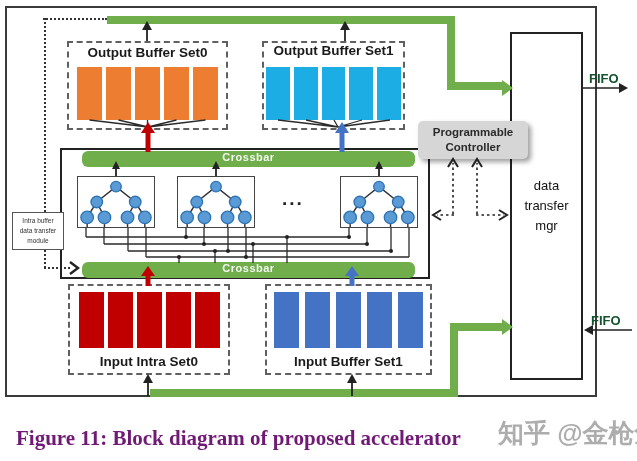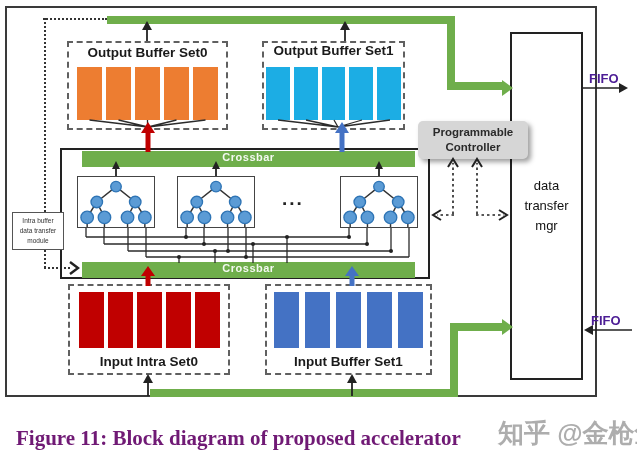--- a/index.html
+++ b/index.html
@@ -17,35 +17,35 @@
   .buf-label{position:absolute;left:0;right:0;text-align:center;font-size:13.5px;font-weight:600;color:#1a1a1a;white-space:nowrap;}
   .bars{position:absolute;left:2px;right:2px;display:flex;justify-content:center;}
   .bars .bar{height:100%;}
   .bars-o0{top:24px;height:53px;gap:4px;}  .bars-o0 .bar{width:25px;}
   .bars-o1{top:24px;height:53px;gap:4px;}  .bars-o1 .bar{width:24px;}
   .bars-i0{top:6px;height:56px;gap:4px;}   .bars-i0 .bar{width:25px;}
   .bars-i1{top:6px;height:56px;gap:6px;}   .bars-i1 .bar{width:25px;}
   
   .compute-box{left:60px;top:148px;width:370px;height:131px;border:2px solid #222;box-sizing:border-box;z-index:2;}
   .crossbar{left:82px;width:333px;height:16px;background:var(--c-green);z-index:3;
-            color:rgba(255,255,255,0.92);font-size:11px;line-height:12px;text-align:center;font-weight:600;letter-spacing:0.5px;}
+            color:rgba(255,255,255,0.92);font-size:11px;line-height:12px;text-align:center;font-weight:600;letter-spacing:0.5px;border-radius:6px;}
   .ce-label{left:246px;top:165px;font-size:12px;font-weight:600;color:#222;z-index:3;white-space:nowrap;}
   .ellipsis{left:282px;top:188px;font-size:19px;font-weight:bold;color:#222;z-index:3;letter-spacing:2px;}
   .tree-box{top:176px;width:78px;height:52px;border:1.5px solid #444;box-sizing:border-box;background:#fff;z-index:3;}
   .tree-box svg{display:block;width:100%;height:100%;}
   .tree-edge{stroke:#333;stroke-width:1.5;fill:none;}
   .tree-node{fill:var(--c-node_fill);stroke:var(--c-node_stroke);stroke-width:1.4;}
   
   .controller{left:418px;top:121px;width:110px;height:38px;background:var(--c-controller_bg);border-radius:5px;
               box-shadow:3px 3px 5px rgba(0,0,0,0.38);z-index:4;display:flex;flex-direction:column;justify-content:center;
               text-align:center;font-size:11.5px;font-weight:600;color:#2a2a2a;line-height:1.3;}
   
   .offchip{left:510px;top:32px;width:73px;height:348px;border:2px solid #222;box-sizing:border-box;background:#fff;z-index:1;
            display:flex;flex-direction:column;justify-content:center;text-align:center;font-size:13px;color:#111;line-height:1.55;font-weight:500;}
-  .fifo{font-size:13px;font-weight:600;color:#4c1d95;z-index:5;}
+  .fifo{font-size:13px;font-weight:600;color:#14532d;z-index:5;}
   
   .intra{left:12px;top:212px;width:52px;height:38px;border:1.5px solid #555;box-sizing:border-box;background:#fff;z-index:2;
          display:flex;flex-direction:column;justify-content:center;text-align:center;font-size:6.5px;color:#333;line-height:1.5;}
   
   .overlay{left:0;top:0;z-index:6;pointer-events:none;}
   .wire{stroke:#2b2b2b;stroke-width:1.3;fill:none;}
   .arrow-line{stroke:#222;stroke-width:1.8;fill:none;}
   .dotline{stroke:#222;stroke-width:1.6;fill:none;stroke-dasharray:2.5 3;}
   .chev{stroke:#222;stroke-width:2;fill:none;}
   .caption{left:16px;top:426px;width:620px;font-family:"Liberation Serif",serif;font-weight:bold;font-size:21px;color:#701a75;z-index:8;white-space:nowrap;}

